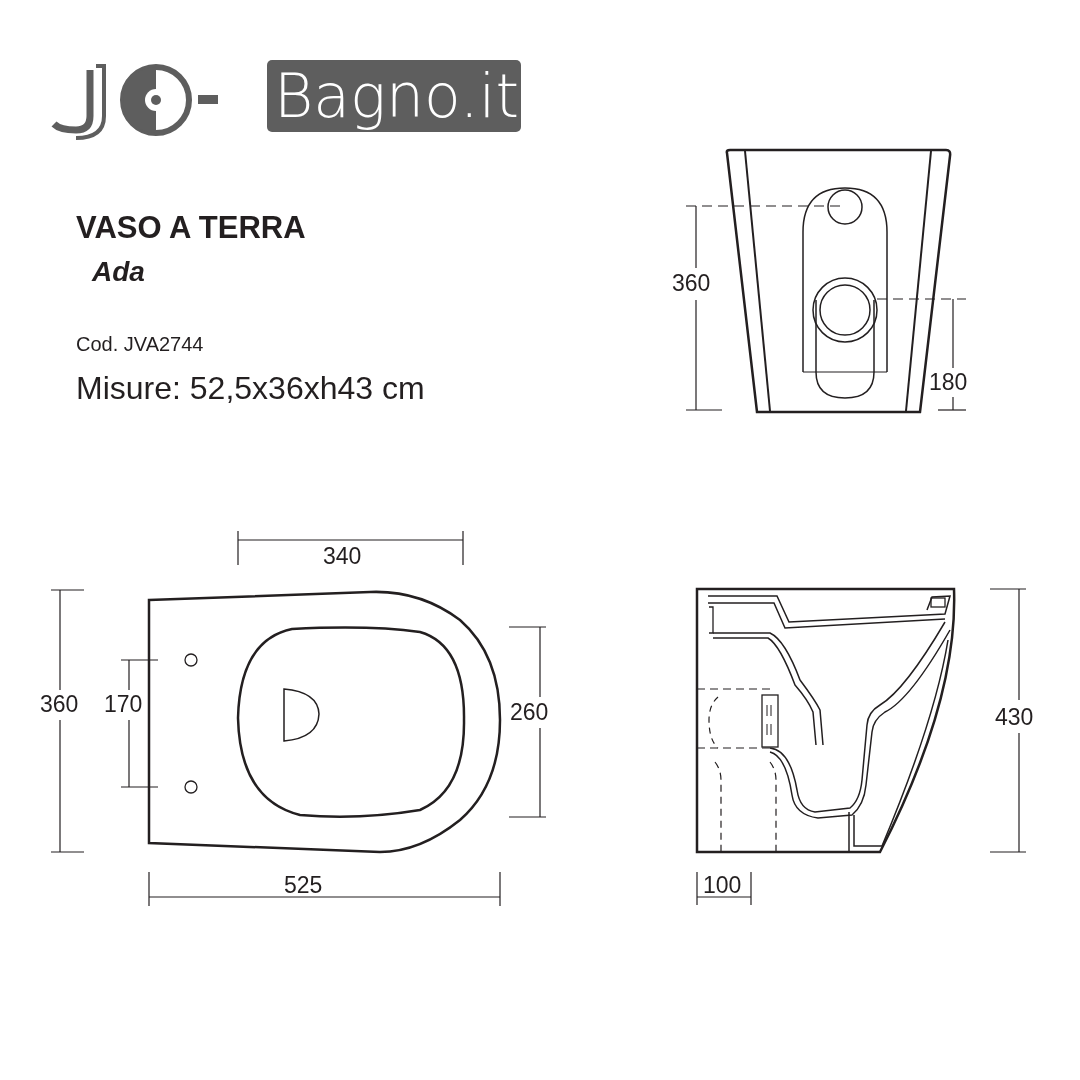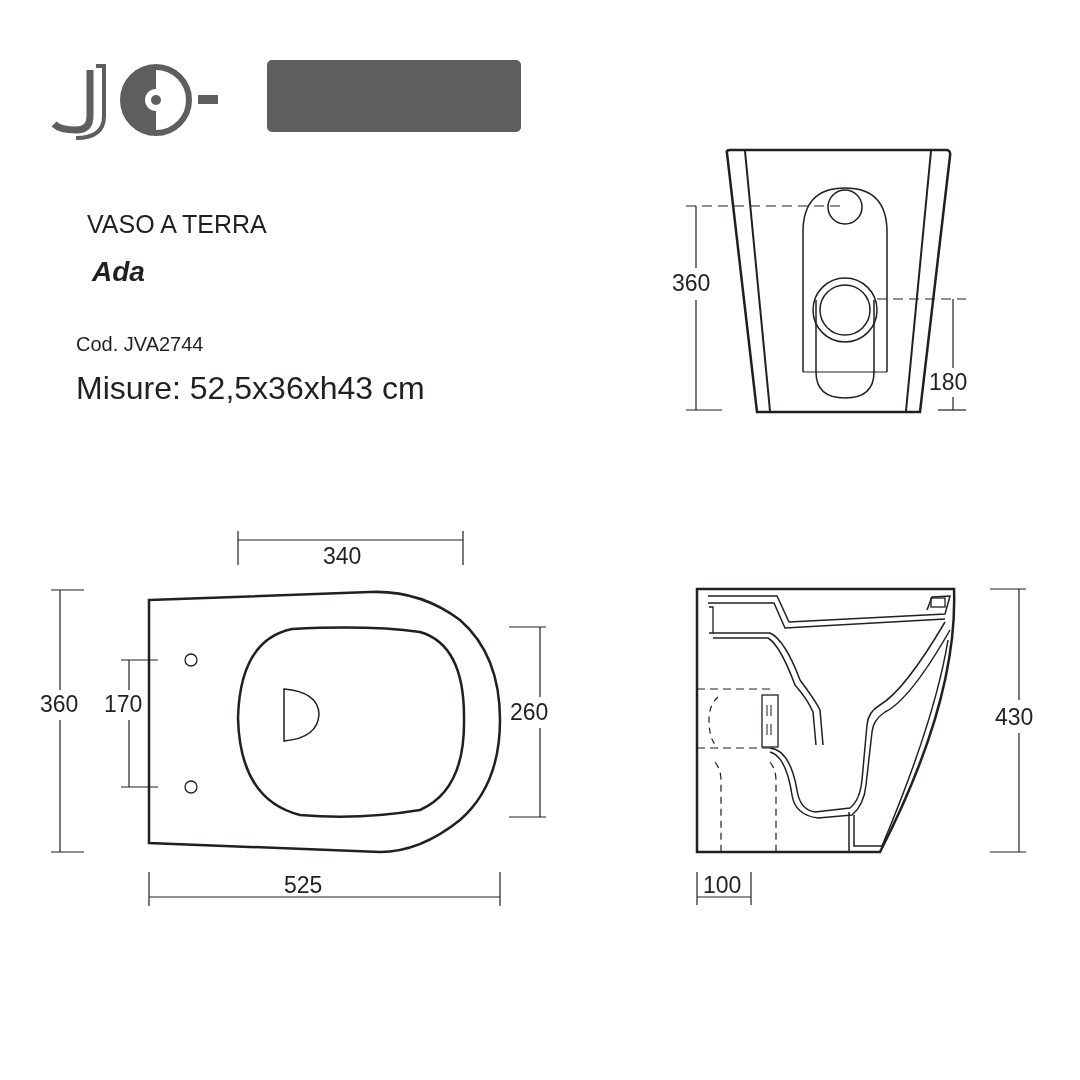--- a/index.html
+++ b/index.html
@@ -1,21 +1,21 @@
 <!DOCTYPE html>
 <html><head>
 <meta charset="utf-8">
 <style>
   html, body { margin: 0; padding: 0; background: #ffffff; }
   body { width: 1080px; height: 1080px; position: relative; overflow: hidden; font-family: "Liberation Sans", sans-serif; color: #231f20; }
   .abs { position: absolute; }
   .logo { left: 48px; top: 58px; width: 430px; height: 82px; }
   .logo-box { position: absolute; left: 219px; top: 2px; width: 254px; height: 72px; background: #5e5e5e; border-radius: 5px; }
   .logo-text { position: absolute; left: 226px; top: -2px; font-family: "DejaVu Sans", sans-serif; font-size: 60px; font-weight: 300; color: #ffffff; letter-spacing: 0px; line-height: 80px; }
-  .title { left: 76px; top: 210px; font-size: 25px; font-weight: normal; letter-spacing: 0px; margin-left: 11px; }
+  .title { left: 76px; top: 210px; font-size: 31px; font-weight: bold; letter-spacing: 0px; }
   .subtitle { left: 92px; top: 256px; font-size: 28px; font-weight: bold; font-style: italic; }
   .code { left: 76px; top: 333px; font-size: 20px; }
   .sizes { left: 76px; top: 370px; font-size: 32px; }
   .dim { font-size: 23px; font-family: "Liberation Sans", sans-serif; fill: #231f20; }
   svg.draw { position: absolute; left: 0; top: 0; }
 </style>
 </head>
 <body>
 
 <div class="abs logo">
@@ -25,20 +25,21 @@
     <path d="M48 8 L56 8 L56 58 Q56 80 28 80" fill="none" stroke="#5e5e5e" stroke-width="4"></path>
 
     <circle cx="108" cy="42" r="33" fill="none" stroke="#5e5e5e" stroke-width="6"></circle>
     <path d="M108 9 A33 33 0 0 0 108 75 Z" fill="#5e5e5e"></path>
     <circle cx="108" cy="42" r="11" fill="#ffffff"></circle>
     <circle cx="108" cy="42" r="5" fill="#5e5e5e"></circle>
 
     <rect x="150" y="37" width="20" height="9" fill="#5e5e5e"></rect>
   </svg>
   <div class="logo-box"></div>
+  <span class="logo-text">Bagno.it</span>
 </div>
 
 <div class="abs title">VASO A TERRA</div>
 <div class="abs subtitle">Ada</div>
 <div class="abs code">Cod. JVA2744</div>
 <div class="abs sizes">Misure: 52,5x36xh43 cm</div>
 
 <svg class="draw" width="1080" height="1080">
   <g fill="none" stroke="#231f20">
 

